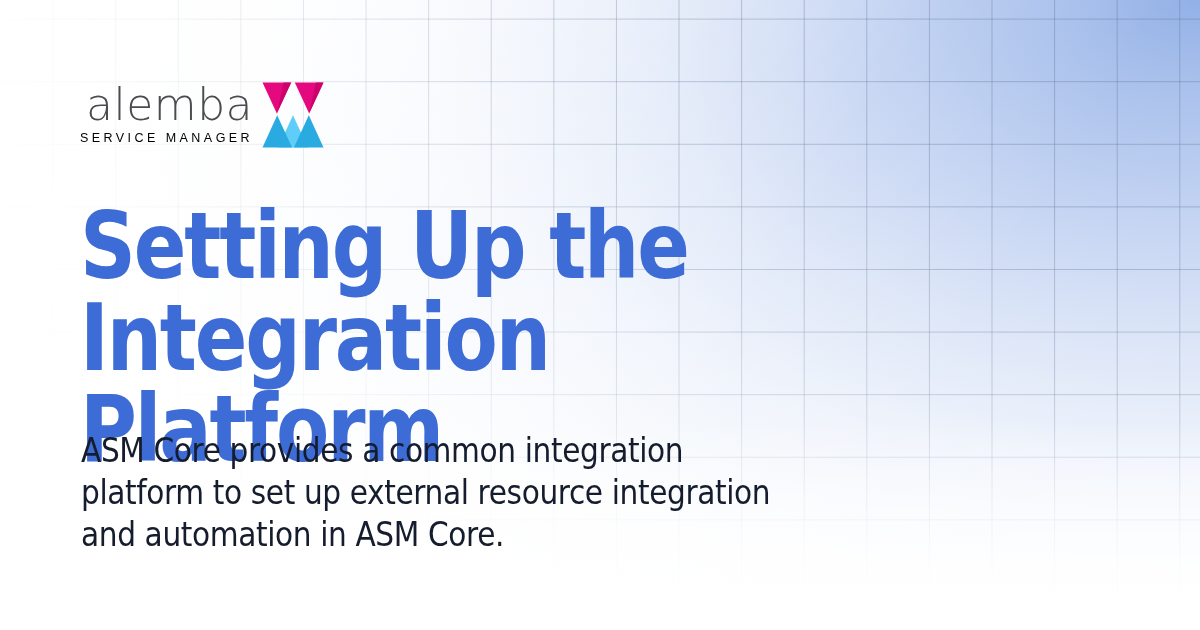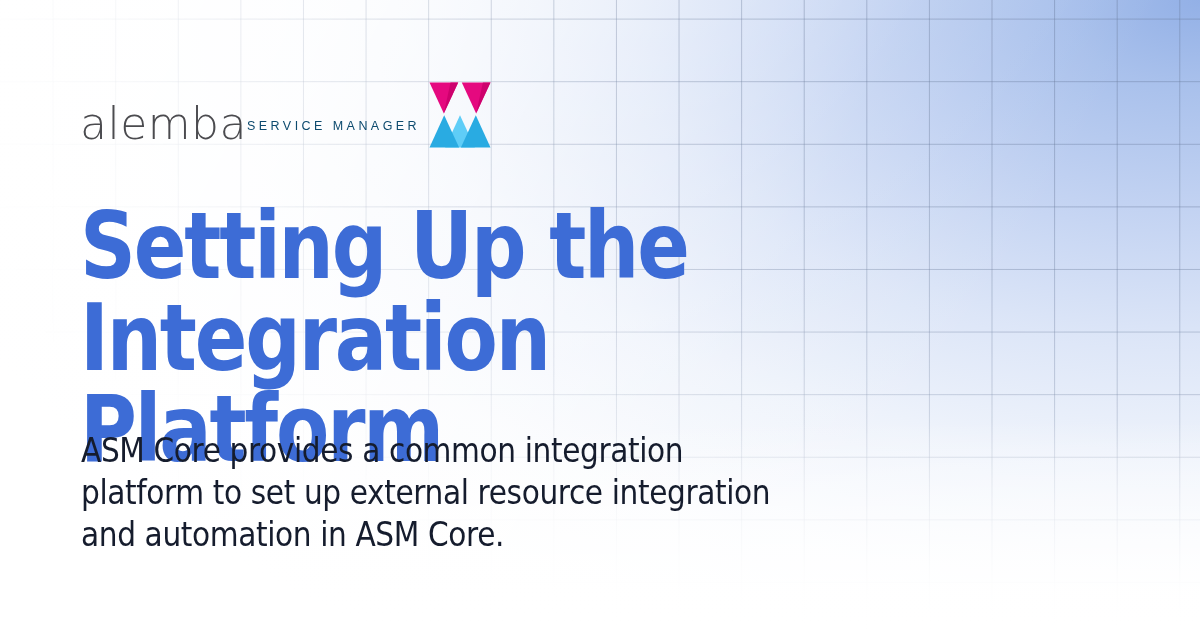--- a/index.html
+++ b/index.html
@@ -132,41 +132,41 @@
     position: absolute;
     left: 80px;
     top: 75px;
     display: flex;
     align-items: flex-end;
     height: 72px;
   }
 
   .logo-words {
     display: flex;
-    flex-direction: row;
-    align-items: center;
+    flex-direction: column;
+    align-items: flex-end;
     padding-bottom: 2px;
   }
 
   .logo-wordmark {
     font-family: "DejaVu Sans", sans-serif;
     font-size: 44px;
     font-weight: 300;
     letter-spacing: 0.5px;
     color: #4b4b4f;
     line-height: 0.98;
     white-space: nowrap;
   }
 
   .logo-tagline {
     font-family: "Liberation Sans", sans-serif;
     font-size: 12.5px;
     font-weight: 400;
     letter-spacing: 3.45px;
-    color: #0c4a6e;
+    color: #000000;
     white-space: nowrap;
     margin-top: 5px;
     text-align: center;
   }
 
   .logo-mark {
     width: 62px;
     height: 66px;
     margin-left: 9px;
     margin-bottom: -1px;

